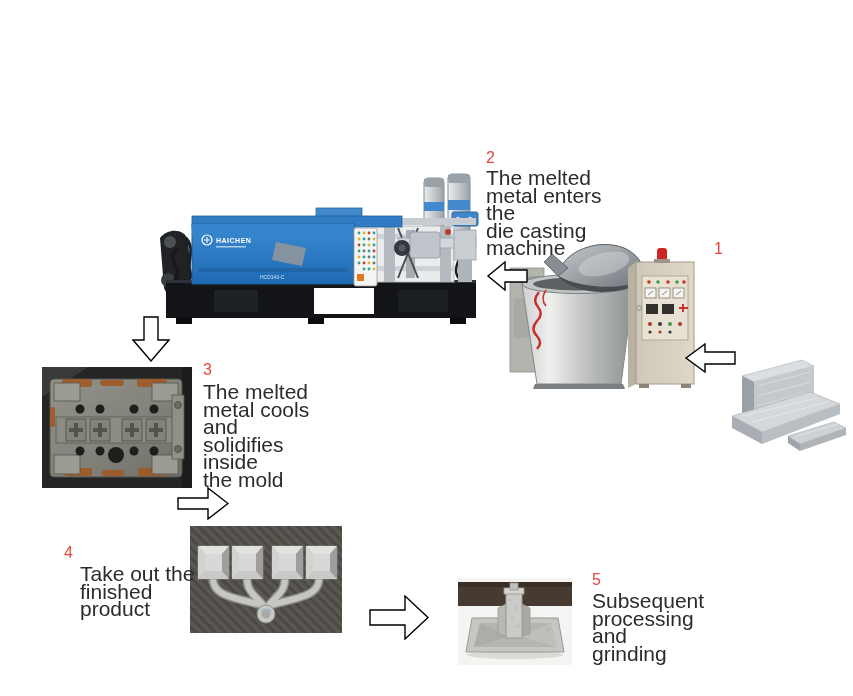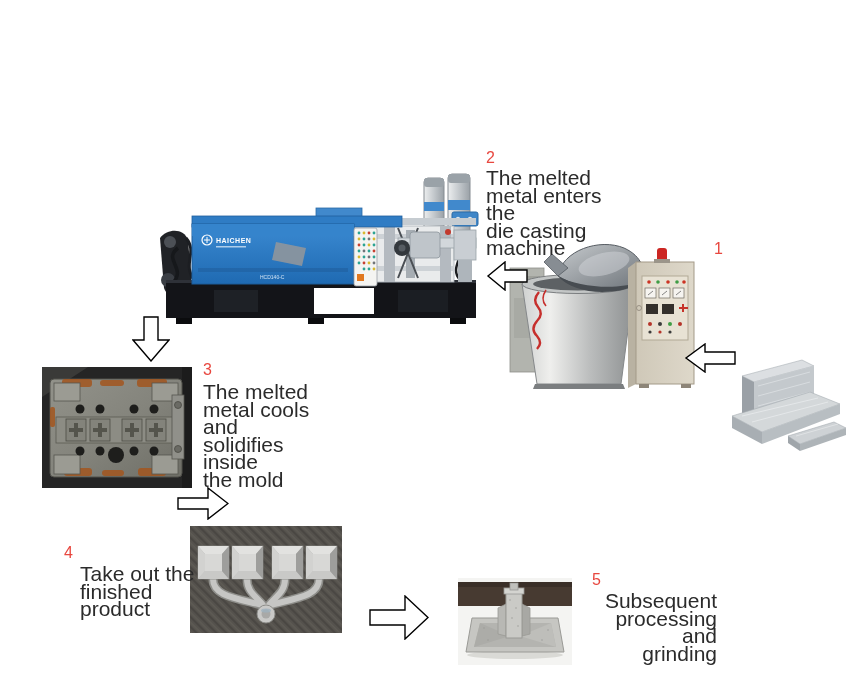--- a/index.html
+++ b/index.html
@@ -428,17 +428,17 @@
   <div class="step-text" style="left:203px;top:383px;width:125px;">The melted
 metal cools and
 solidifies inside
 the mold</div>
 
   <div class="step-num" style="left:64px;top:544px;">4</div>
   <div class="step-text" style="left:64px;top:565px;width:135px;margin-left:16px;">Take out the
 finished product</div>
 
   <div class="step-num" style="left:592px;top:571px;">5</div>
-  <div class="step-text" style="left:592px;top:592px;width:125px;text-align:right;">Subsequent
+  <div class="step-text" style="left:592px;top:592px;width:125px;">Subsequent
 processing and
 grinding</div>
 
 </div>
 
 </body></html>

